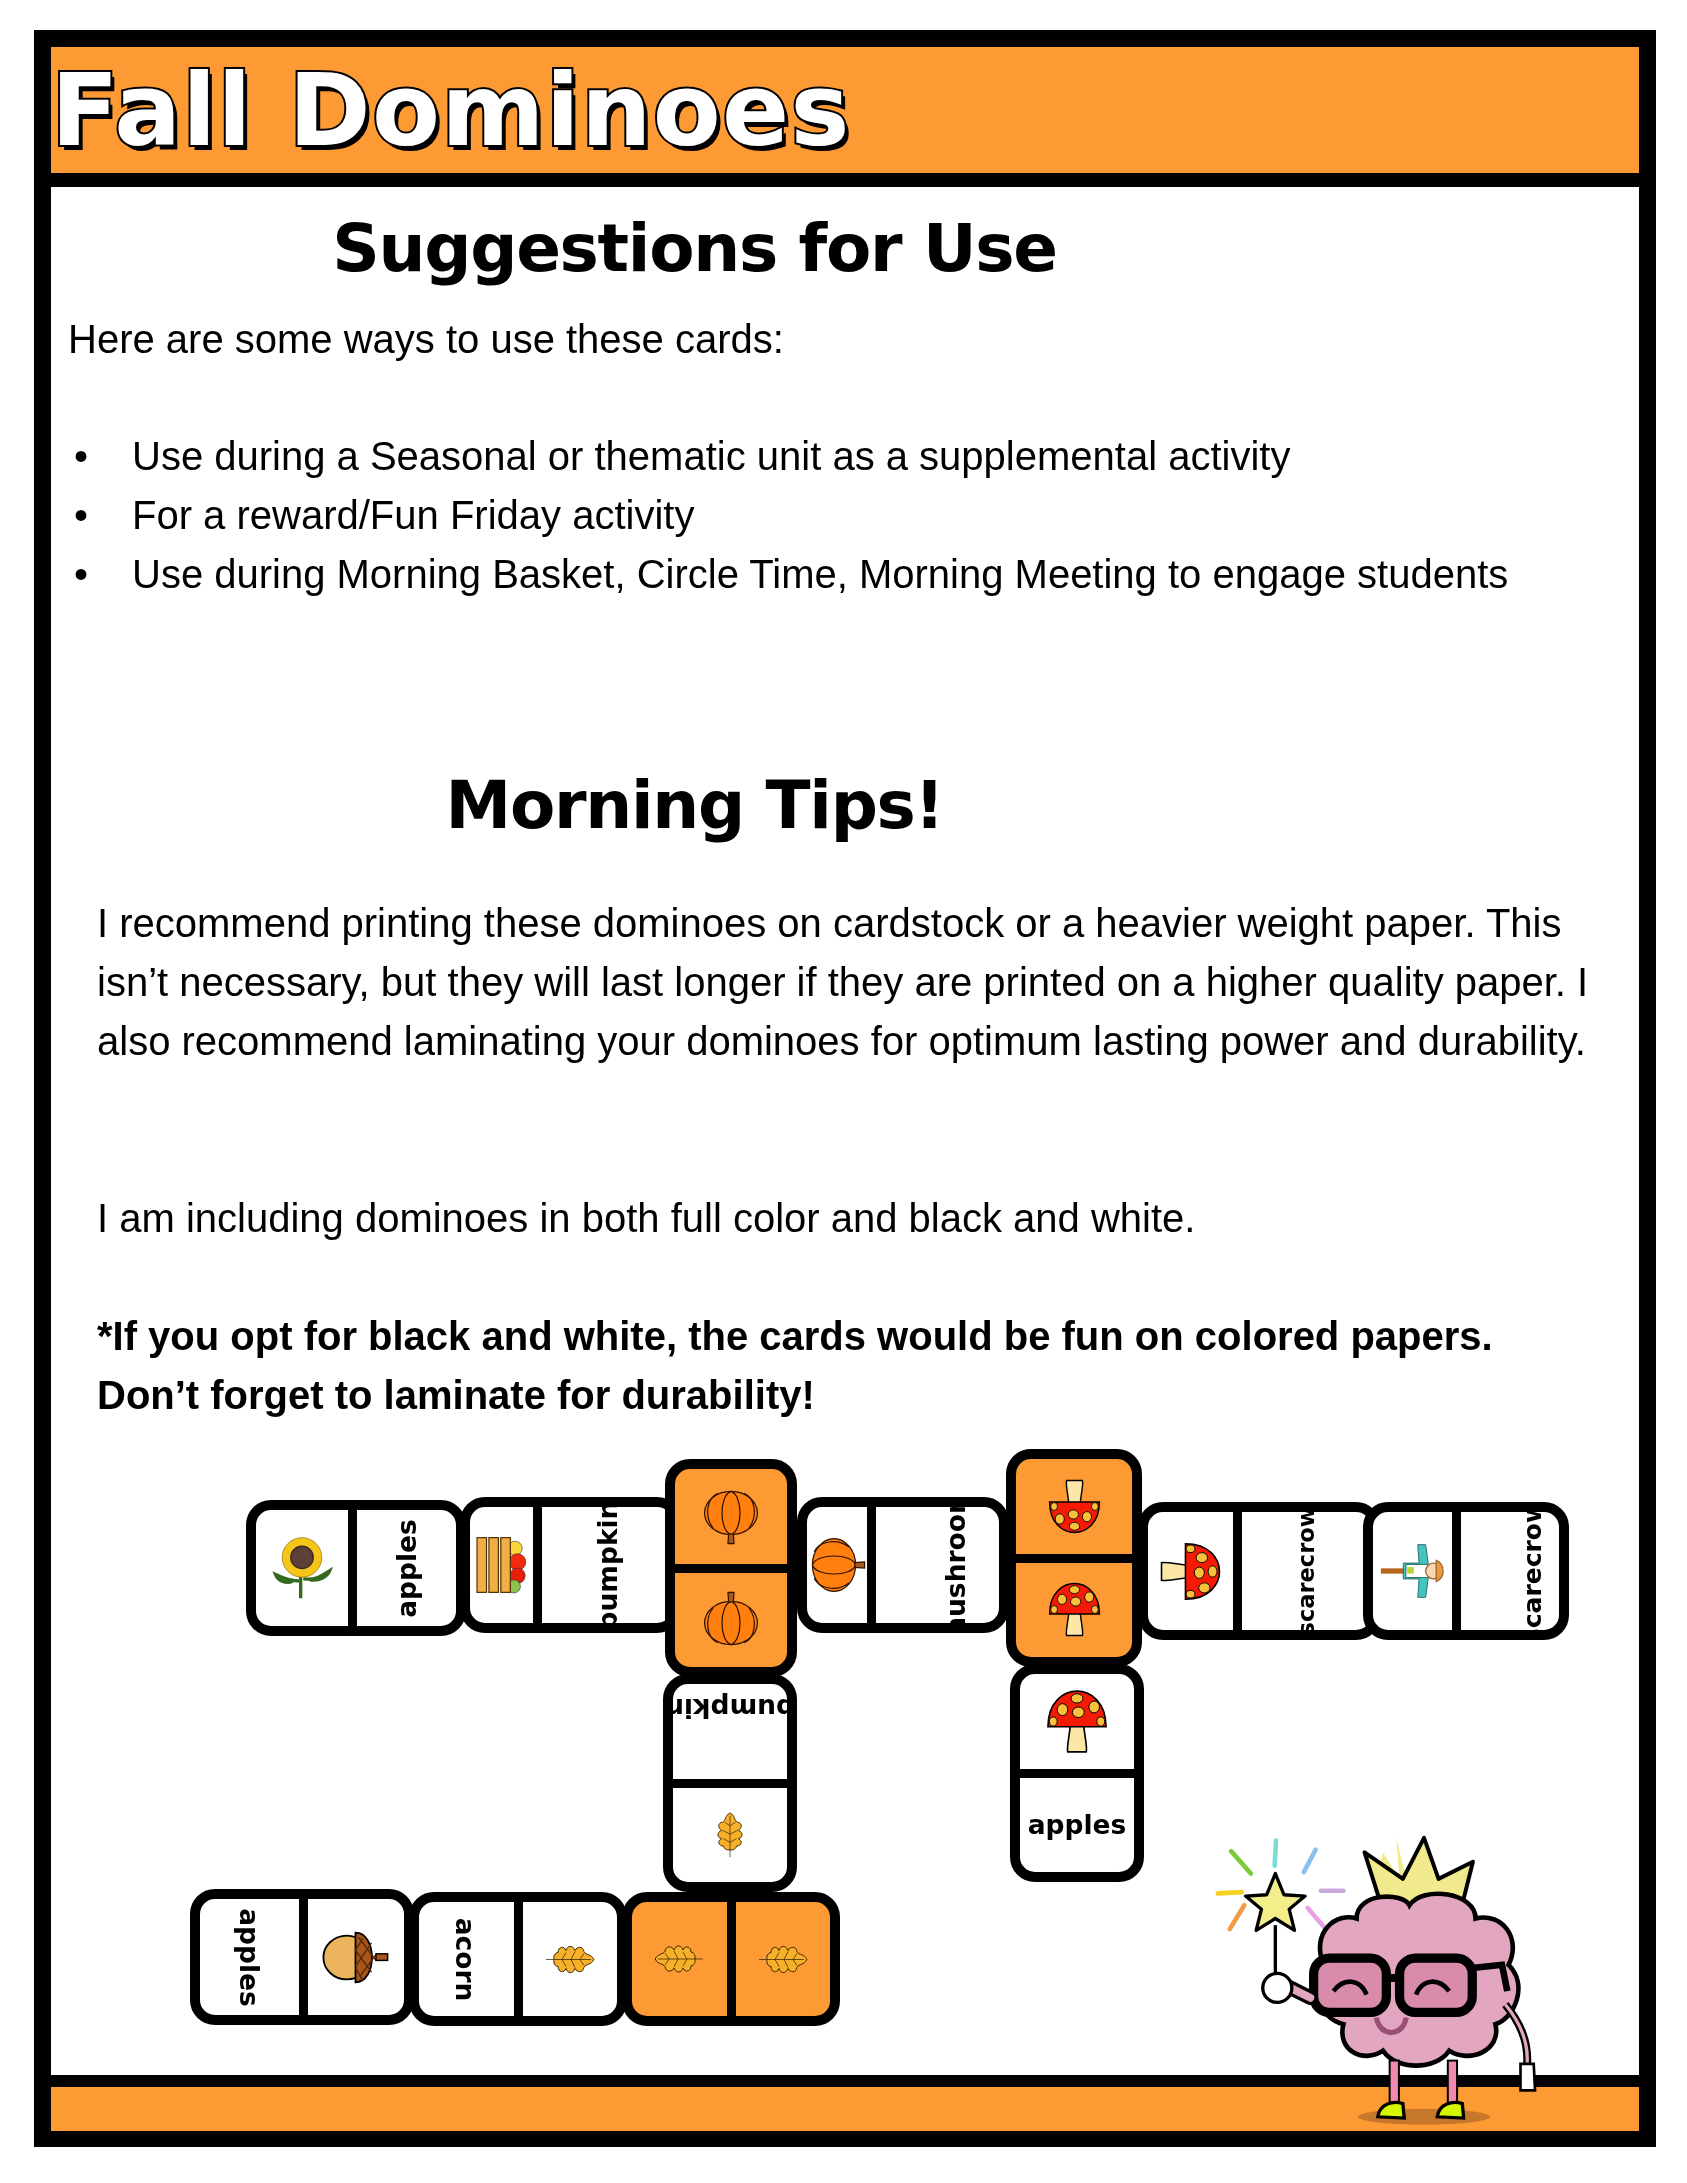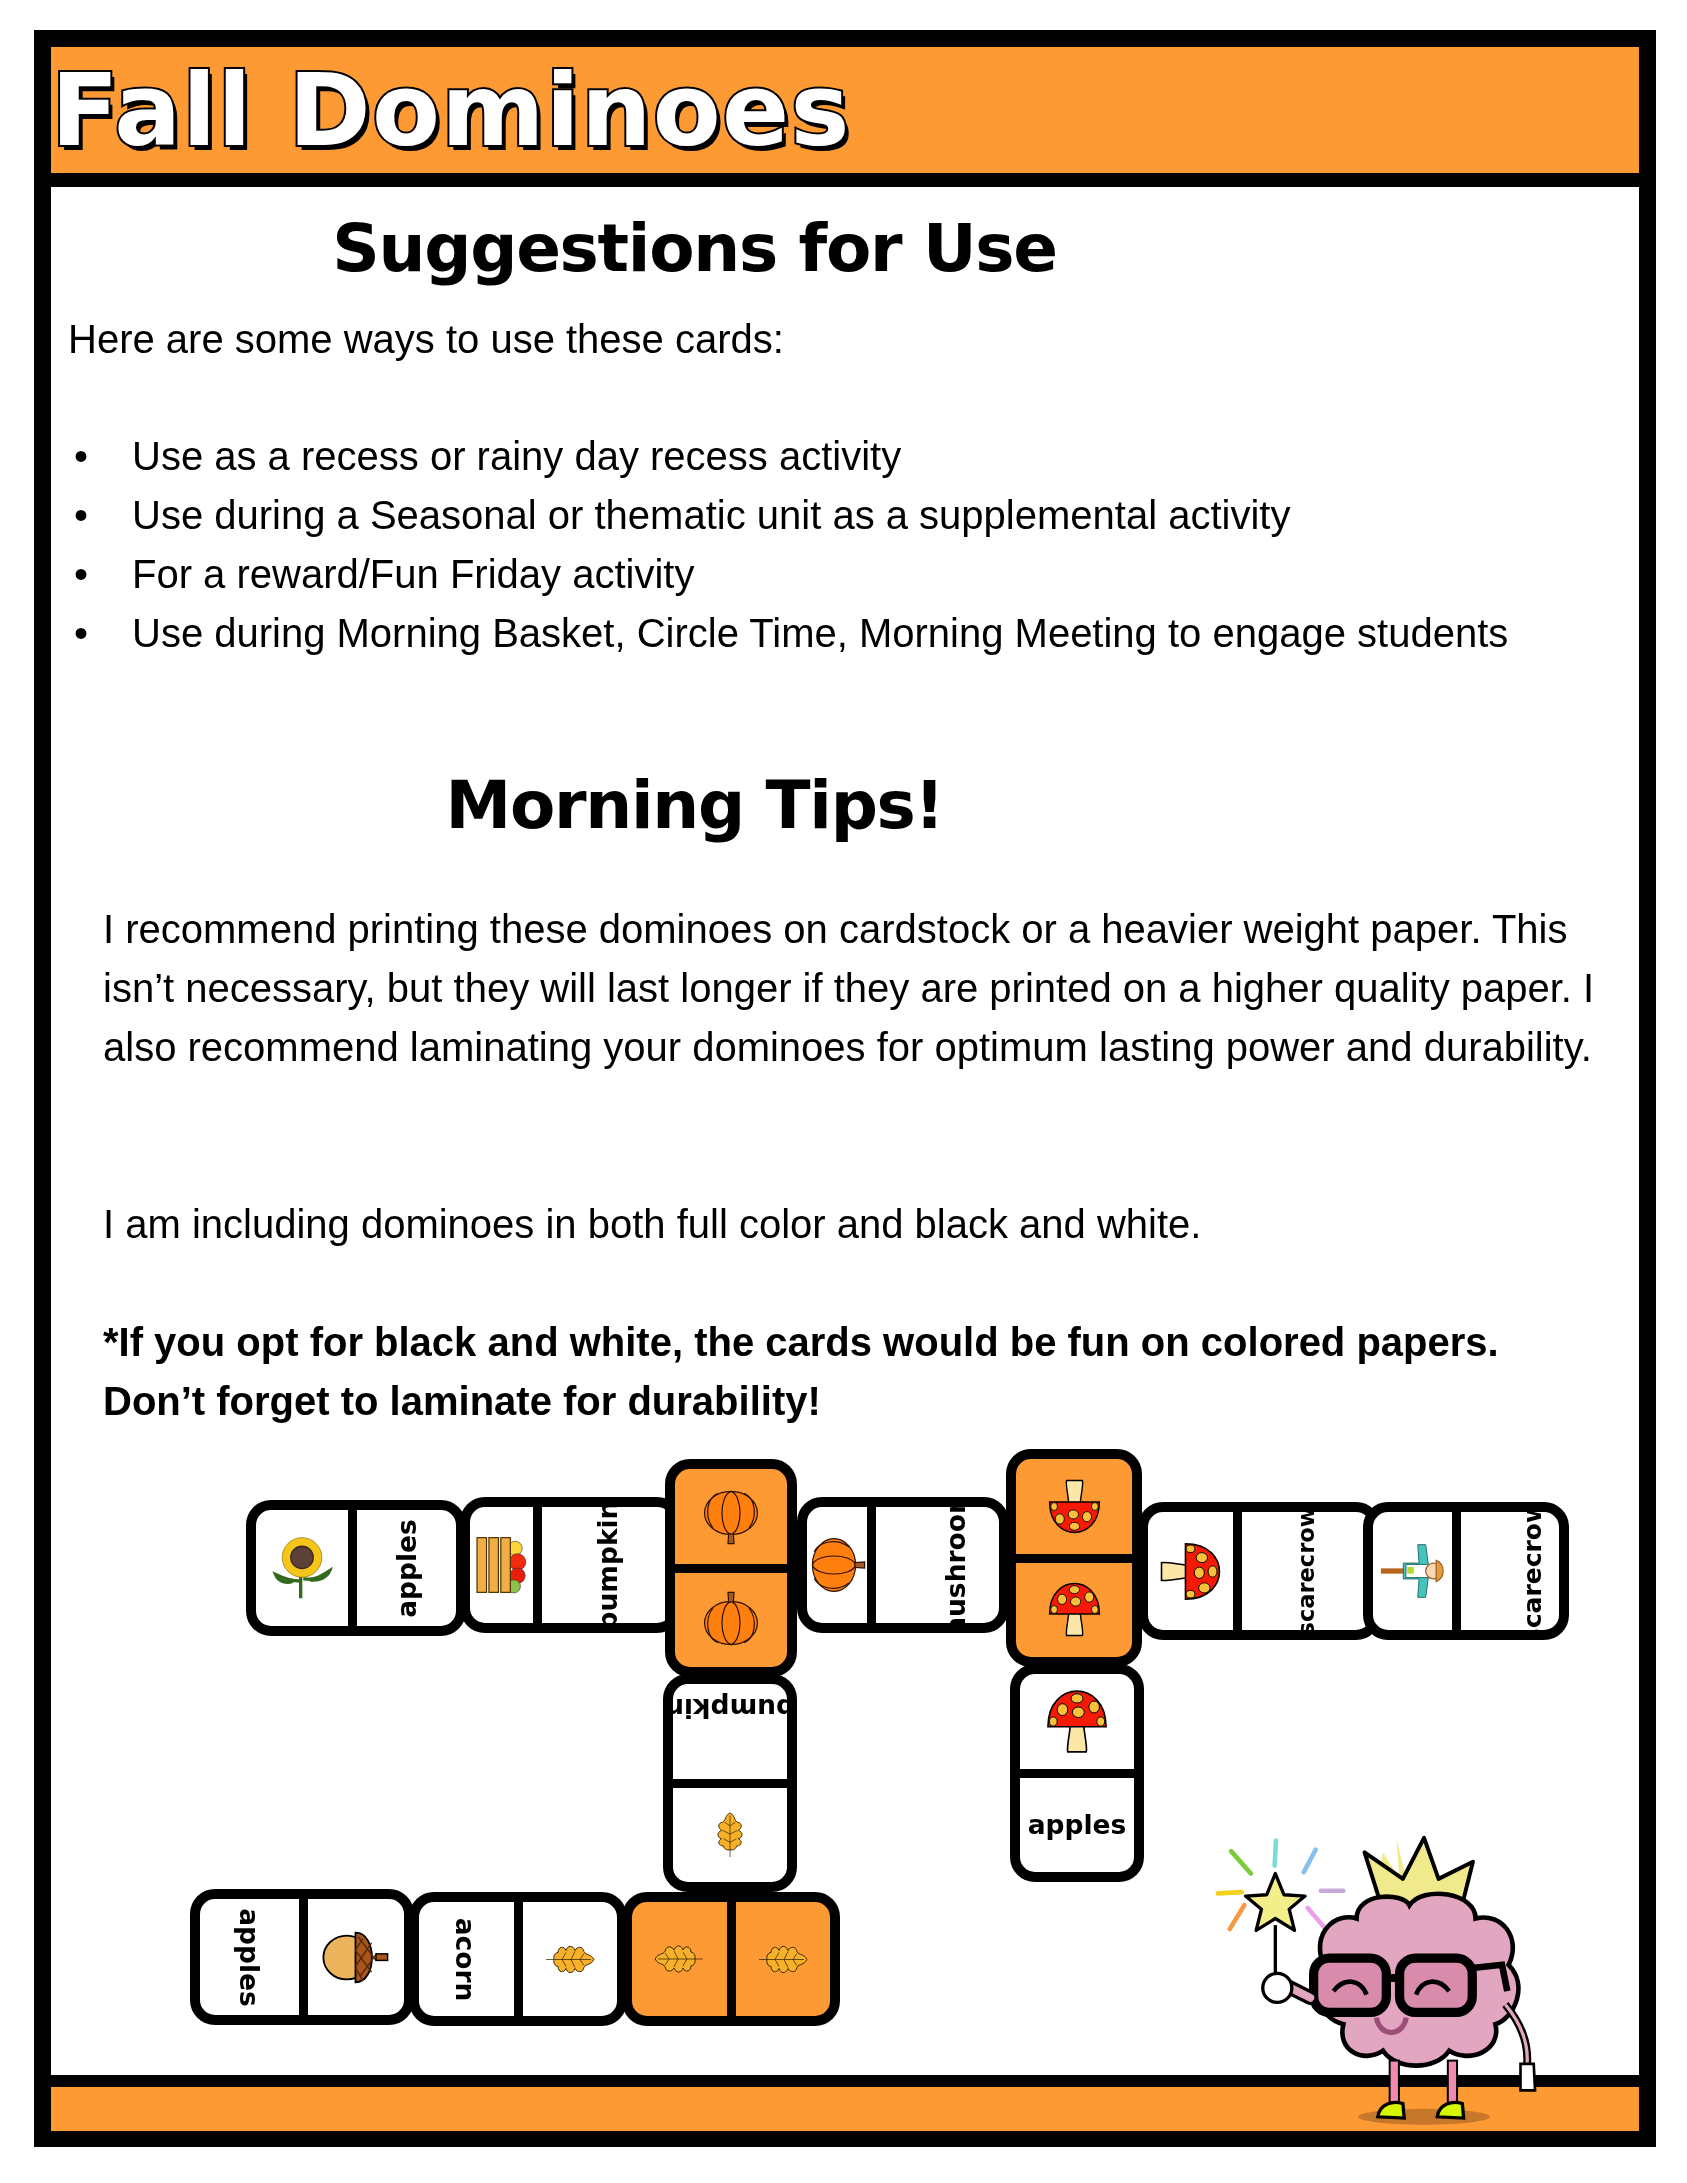--- a/index.html
+++ b/index.html
@@ -8,21 +8,21 @@
   .inner { position:absolute; left:51px; top:187px; width:1588px; height:1888px; background:#fff; }
   .title-bar { position:absolute; left:51px; top:47px; width:1588px; height:126px; background:#FD9A34; display:flex; align-items:center; }
   .title-text { font-family:"DejaVu Sans", sans-serif; font-size:99px; font-weight:bold; color:#fff; letter-spacing:1.3px;
     -webkit-text-stroke:4px #000; paint-order:stroke fill; text-shadow:4px 5.3px 0 #000; }
   .footer-bar { position:absolute; left:51px; top:2087px; width:1588px; height:44px; background:#FD9A34; }
   .heading { position:absolute; left:51px; width:1287px; text-align:center; font-family:"DejaVu Sans", sans-serif; font-weight:bold; color:#000; font-size:66px; letter-spacing:-1.3px; }
   .body-text { position:absolute; font-family:"Liberation Sans", sans-serif; font-size:40px; color:#000; line-height:59px; }
   .bullets { position:absolute; left:66px; top:427px; margin:0; padding:0; list-style:none; font-family:"Liberation Sans", sans-serif; font-size:40px; line-height:59px; width:1542px; }
   .bullets li { position:relative; padding-left:66px; }
   .bullets li::before { content:"•"; position:absolute; left:8px; top:0; }
-  .para { position:absolute; left:87px; width:1522px; font-family:"Liberation Sans", sans-serif; font-size:40px; line-height:59px; color:#000; margin:16px; }
+  .para { position:absolute; left:87px; width:1522px; font-family:"Liberation Sans", sans-serif; font-size:40px; line-height:59px; color:#000; margin:10px; }
   .bold { font-weight:bold; }
 
   .domino { position:absolute; border:10px solid #000; border-radius:25px; background:#fff; box-sizing:border-box; display:flex; overflow:hidden; }
   .domino.h { flex-direction:row; }
   .domino.v { flex-direction:column; }
   .domino.orange { background:#FD9A34; }
   .half { flex:1; display:flex; align-items:center; justify-content:center; position:relative; }
   .domino.h .half + .half { border-left:9.3px solid #000; }
   .domino.v .half + .half { border-top:9.3px solid #000; }
   .word { font-family:"DejaVu Sans", sans-serif; font-weight:bold; font-size:26.5px; color:#000; white-space:nowrap; }
@@ -38,21 +38,20 @@
 <div class="title-bar">
   <span class="title-text">Fall Dominoes</span>
 </div>
 <div class="inner"></div>
 <div class="footer-bar"></div>
 
 <div class="heading" style="top:210px;">Suggestions for Use</div>
 <div class="body-text" style="left:68px; top:310px;">Here are some ways to use these cards:</div>
 
 <ul class="bullets">
-  <li>Use as a recess or rainy day recess activity</li>
   <li>Use during a Seasonal or thematic unit as a supplemental activity</li>
   <li>For a reward/Fun Friday activity</li>
   <li style="width:1442px;">Use during Morning Basket, Circle Time, Morning Meeting to engage students</li>
 </ul>
 
 <div class="heading" style="top:767px;">Morning Tips!</div>
 <p class="para" style="top:884px; width:1515px;">I recommend printing these dominoes on cardstock or a heavier weight paper. This isn’t necessary, but they will last longer if they are printed on a higher quality paper. I also recommend laminating your dominoes for optimum lasting power and durability.</p>
 <p class="para" style="top:1179px;">I am including dominoes in both full color and black and white.</p>
 <p class="para bold" style="top:1297px; width:1442px;">*If you opt for black and white, the cards would be fun on colored papers. Don’t forget to laminate for durability!</p>
 

